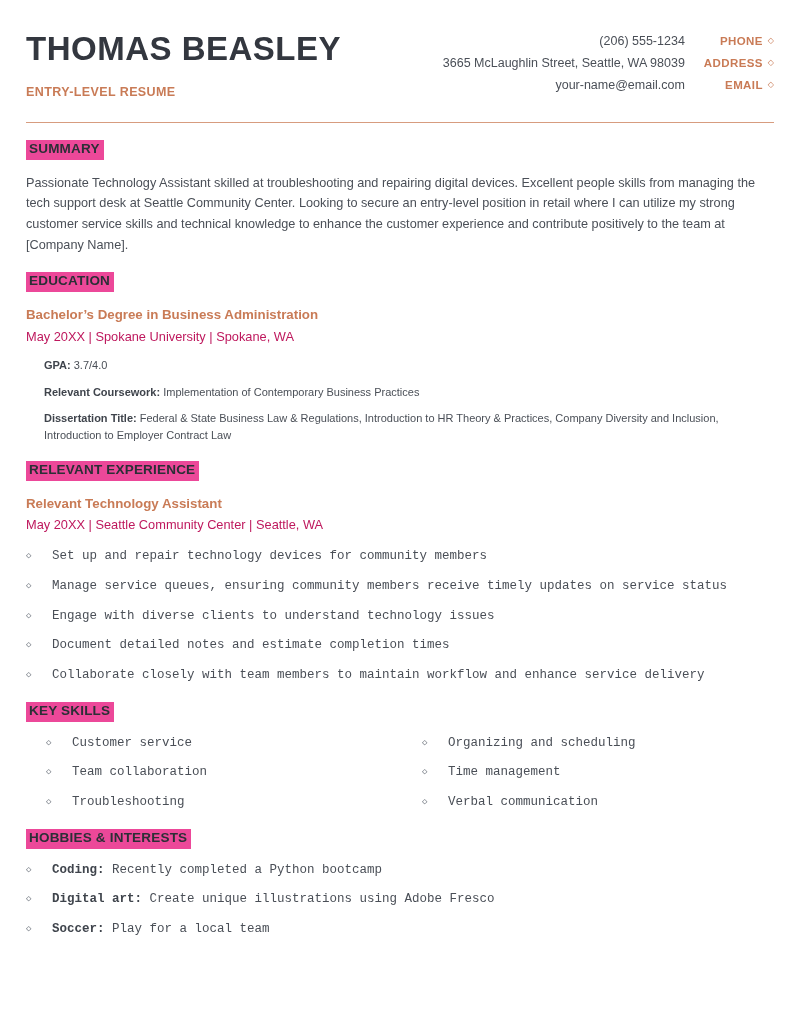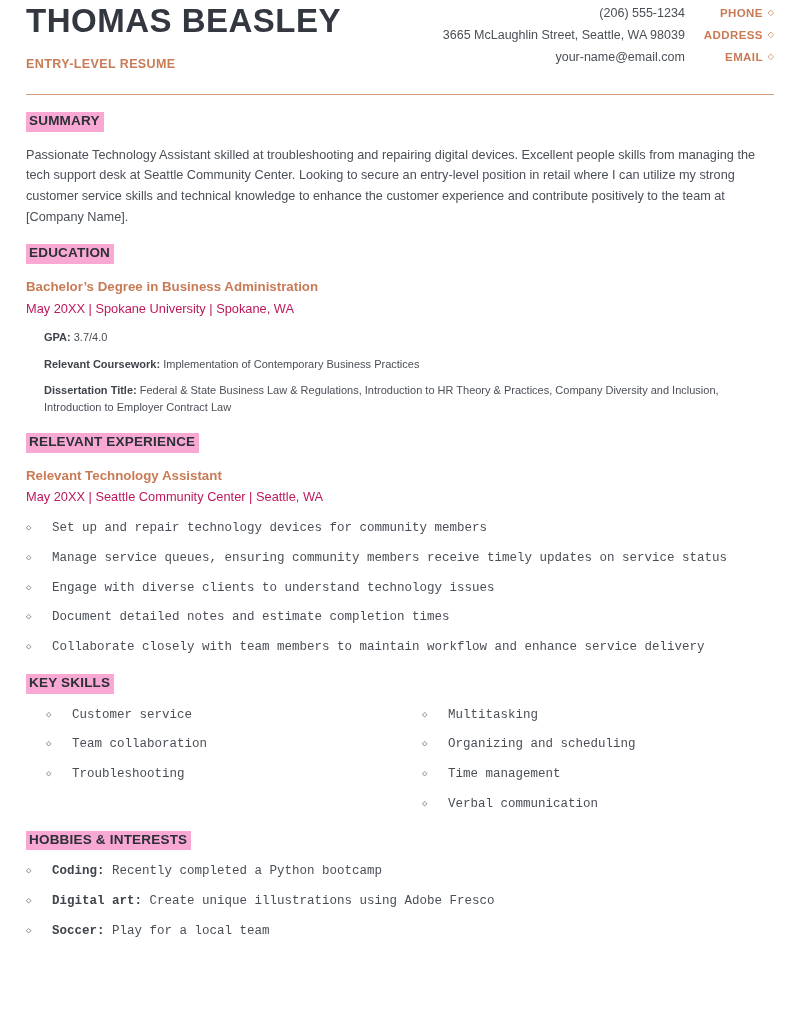--- a/index.html
+++ b/index.html
@@ -21,20 +21,21 @@
     padding: 0 26px;
     position: relative;
     background: #ffffff;
   }
 
   
   .header {
     display: flex;
     align-items: flex-start;
     justify-content: space-between;
+    padding-top: 28px;
   }
   .header-left { padding-top: 4px; }
   .full-name {
     font-size: 33px;
     font-weight: bold;
     letter-spacing: 0.5px;
     color: #33373f;
     line-height: 1.05;
     margin: 0;
   }
@@ -81,21 +82,21 @@
     margin-top: 22px;
     border: 0;
     border-top: 1.5px solid #d79c7f;
     width: 100%;
   }
 
   
   .section { margin-top: 16px; }
   .section-heading {
     display: inline-block;
-    background: #f9a8d4;
+    background: #ec4899;
     color: #2b2f36;
     font-size: 13.5px;
     font-weight: bold;
     letter-spacing: 0.2px;
     padding: 2px 4px 3px 3px;
     line-height: 1.1;
   }
 
   .body-text {
     font-size: 12.7px;
@@ -261,21 +262,20 @@
     <div class="skills-wrap">
       <div class="skills-col left">
         <ul class="bullets">
           <li>Customer service</li>
           <li>Team collaboration</li>
           <li>Troubleshooting</li>
         </ul>
       </div>
       <div class="skills-col right">
         <ul class="bullets">
-          <li>Multitasking</li>
           <li>Organizing and scheduling</li>
           <li>Time management</li>
           <li>Verbal communication</li>
         </ul>
       </div>
     </div>
   </div>
 
   <div class="section">
     <div class="section-heading">HOBBIES &amp; INTERESTS</div>

